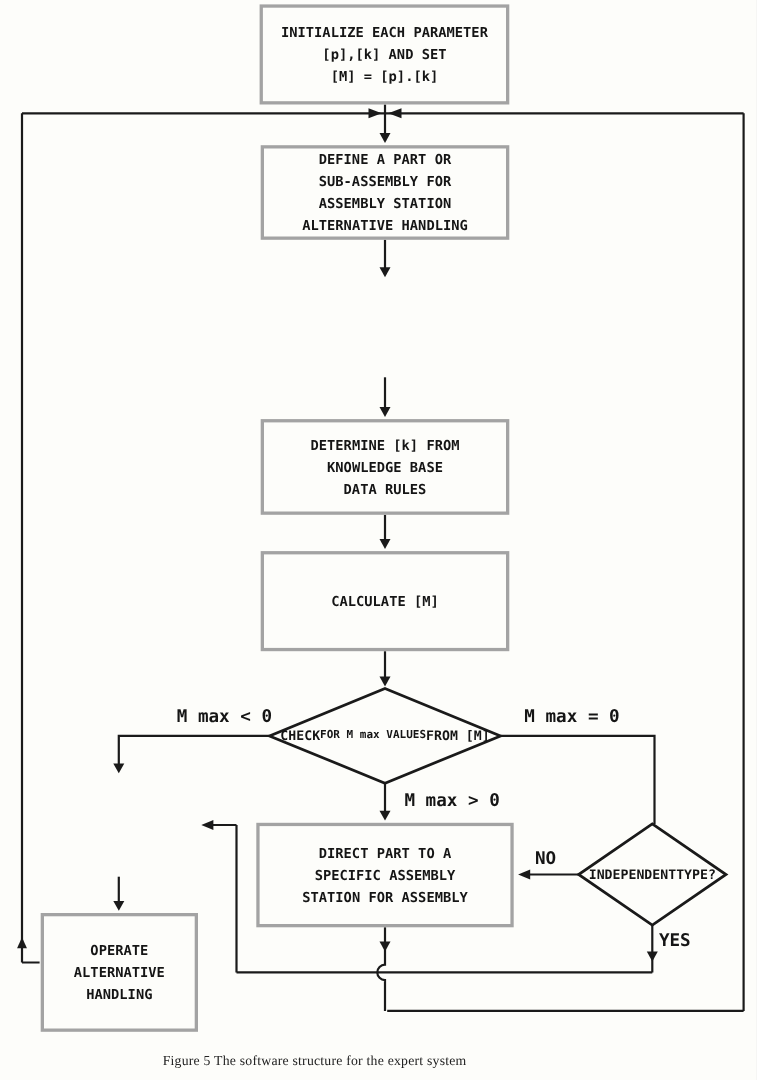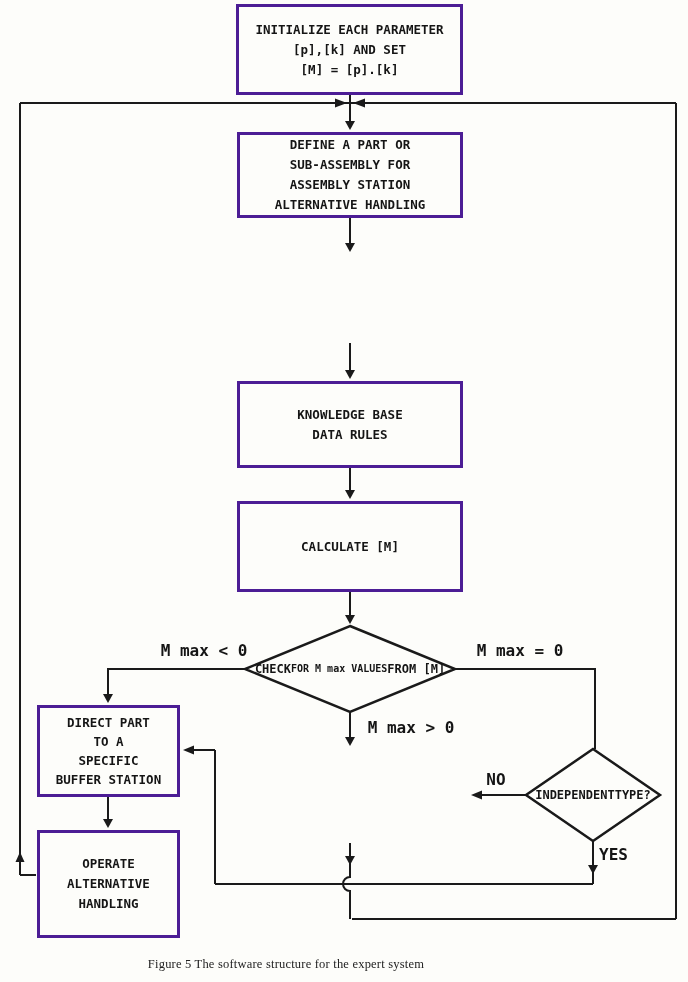--- a/index.html
+++ b/index.html
@@ -4,21 +4,21 @@
 <style>
   html,body{margin:0;padding:0;background:#e8e8e8;}
   .stage{
     position:relative;width:688px;height:982px;margin:0 auto;
     background:#fdfdfa;overflow:hidden;
     font-family:"DejaVu Sans Mono","Liberation Mono",monospace;
     color:#151515;
   }
   svg.wires{position:absolute;left:0;top:0;}
   .node{
-    position:absolute;border:3px solid #4c1d95;background:transparent;
+    position:absolute;border:3px solid #a3a3a3;background:transparent;
     display:flex;flex-direction:column;justify-content:center;align-items:center;
     box-sizing:border-box;
   }
   .tl{
     font-size:12.5px;font-weight:bold;line-height:20px;letter-spacing:0px;
     white-space:nowrap;text-align:center;
   }
   .dnode{
     position:absolute;display:flex;flex-direction:row;justify-content:center;
     align-items:center;box-sizing:border-box;pointer-events:none;
@@ -96,41 +96,41 @@
 
   <div class="node" style="left:237px;top:132px;width:226px;height:86px">
     <div class="tl">DEFINE A PART OR</div>
     <div class="tl">SUB-ASSEMBLY FOR</div>
     <div class="tl">ASSEMBLY STATION</div>
     <div class="tl">ALTERNATIVE HANDLING</div>
   </div>
 
 
   <div class="node" style="left:237px;top:381px;width:226px;height:87px">
+    <div class="tl">DETERMINE [k] FROM</div>
     <div class="tl">KNOWLEDGE BASE</div>
     <div class="tl">DATA RULES</div>
   </div>
 
   <div class="node" style="left:237px;top:501px;width:226px;height:91px">
     <div class="tl">CALCULATE [M]</div>
   </div>
 
-  <div class="node" style="left:37px;top:705px;width:143px;height:92px">
-    <div class="tl" style="line-height:19px">DIRECT PART</div>
-    <div class="tl" style="line-height:19px">TO A</div>
-    <div class="tl" style="line-height:19px">SPECIFIC</div>
-    <div class="tl" style="line-height:19px">BUFFER STATION</div>
-  </div>
 
   <div class="node" style="left:37px;top:830px;width:143px;height:108px">
     <div class="tl">OPERATE</div>
     <div class="tl">ALTERNATIVE</div>
     <div class="tl">HANDLING</div>
   </div>
 
+  <div class="node" style="left:233px;top:748px;width:234px;height:95px">
+    <div class="tl">DIRECT PART TO A</div>
+    <div class="tl">SPECIFIC ASSEMBLY</div>
+    <div class="tl">STATION FOR ASSEMBLY</div>
+  </div>
 
   <div class="dnode" style="left:245px;top:626px;width:210px;height:86px">
     <div class="tl" style="font-size:12px">CHECK</div>
     <div class="tl" style="font-size:10px">FOR M max VALUES</div>
     <div class="tl" style="font-size:12px">FROM [M]</div>
   </div>
 
   <div class="dnode" style="left:526px;top:749px;width:134px;height:92px">
     <div class="tl" style="font-size:12px">INDEPENDENT</div>
     <div class="tl" style="font-size:12px">TYPE?</div>

